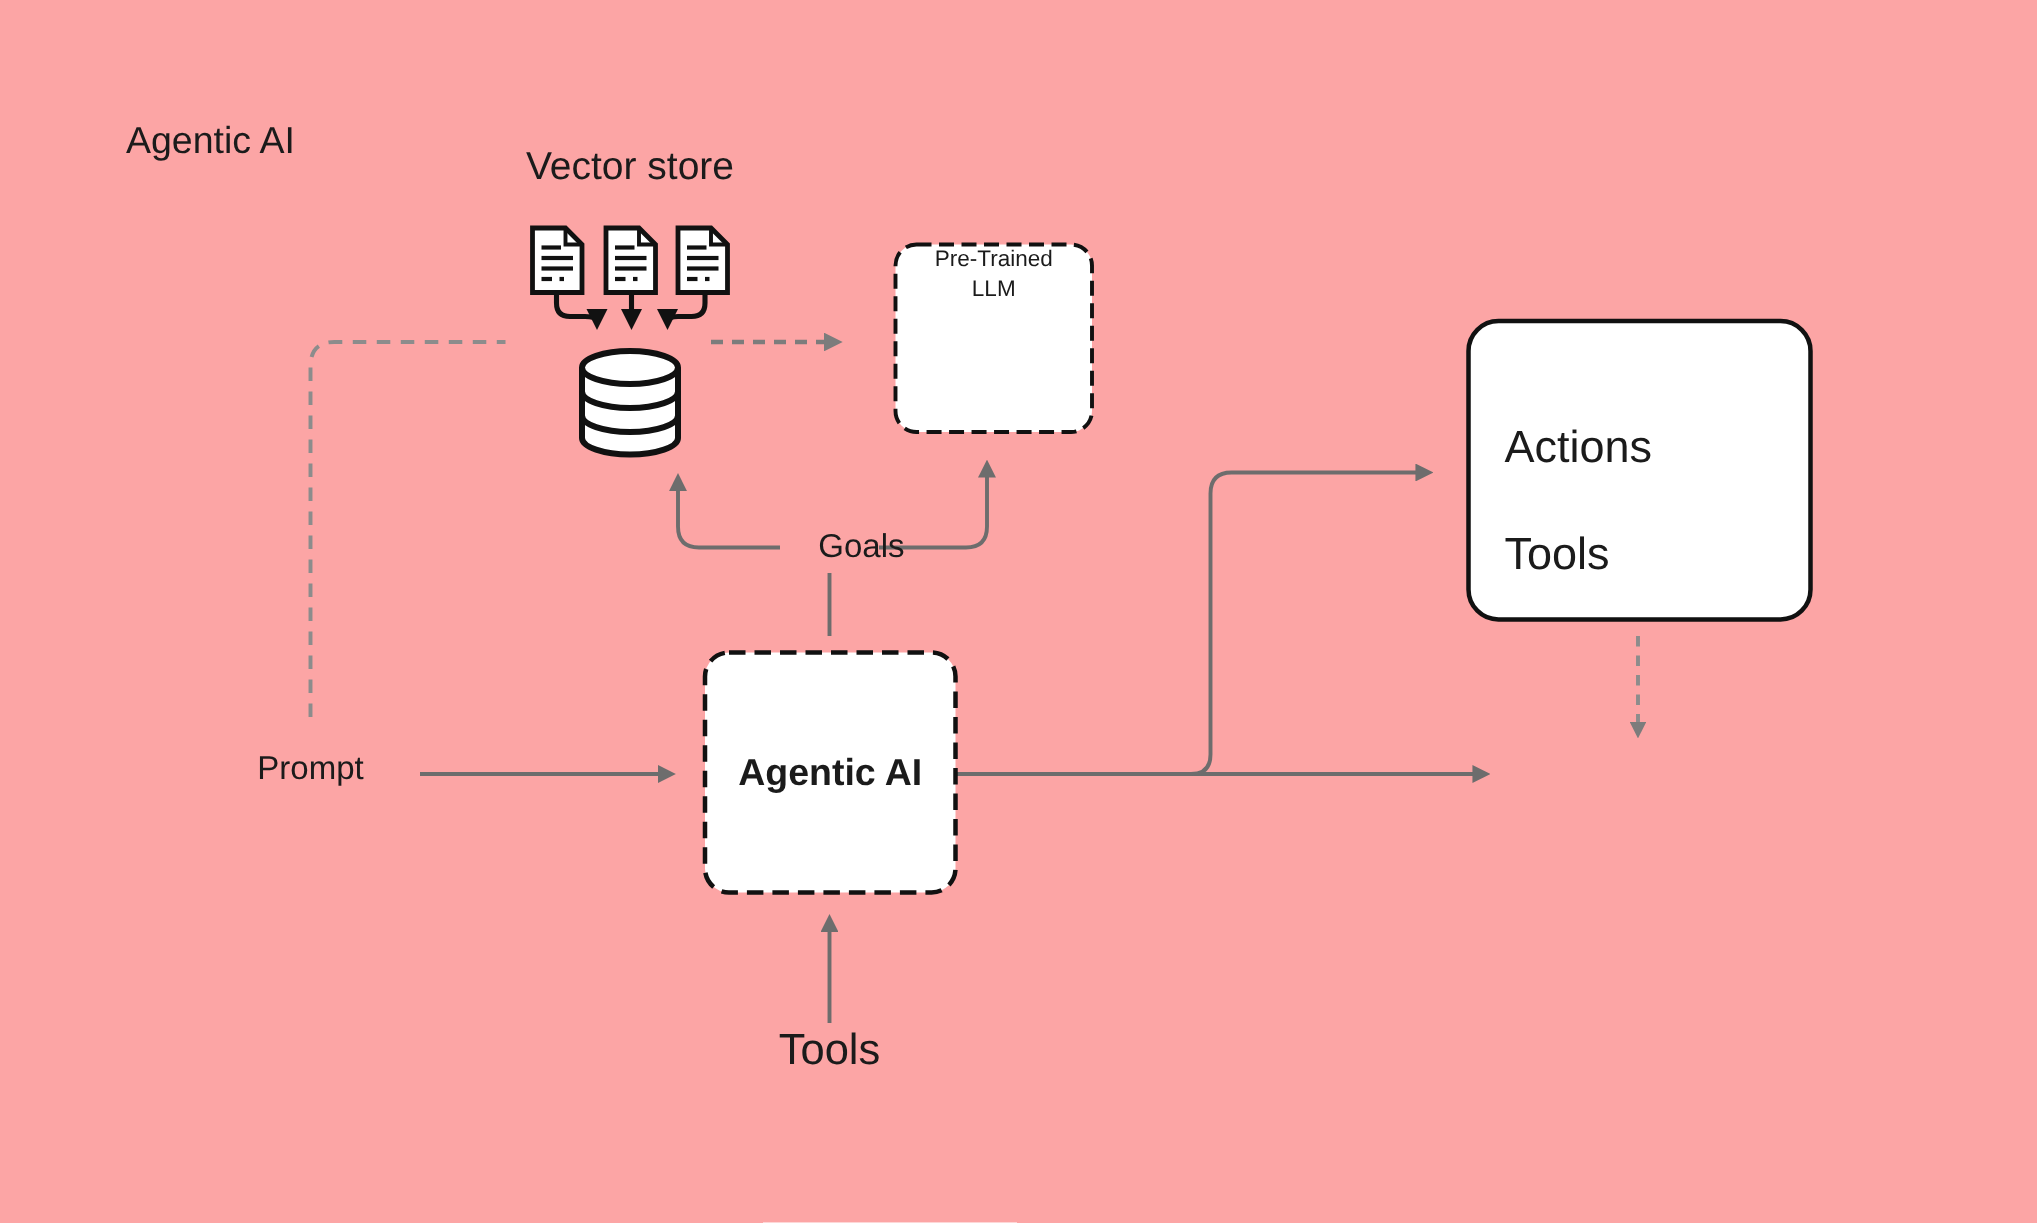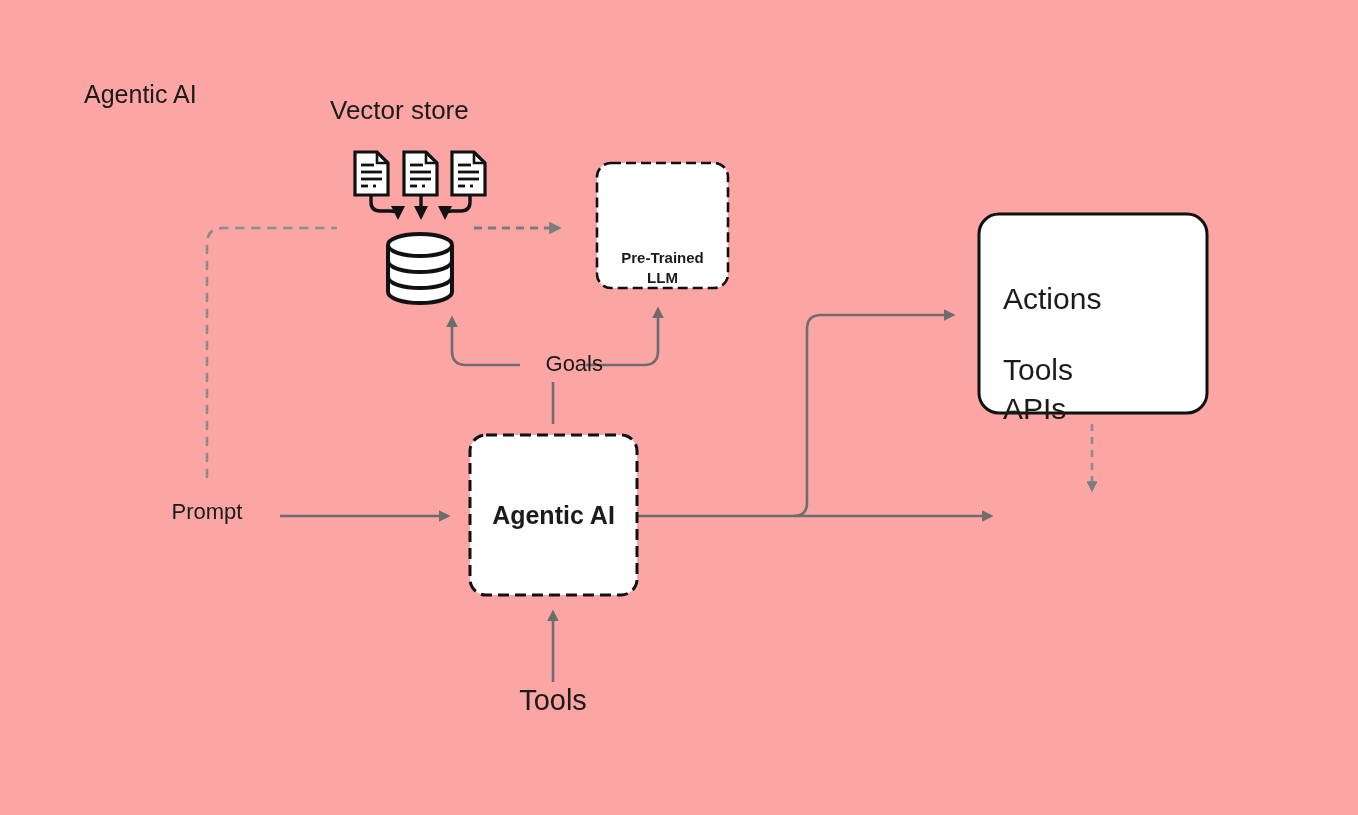--- a/index.html
+++ b/index.html
@@ -3,29 +3,29 @@
 <meta charset="utf-8">
 <style>
   html,body{margin:0;padding:0;background:#ffffff;}
   .canvas{
     position:relative;width:1358px;height:815px;background:#fca5a5;overflow:hidden;
     font-family:"Liberation Sans", sans-serif;color:#1b1b1b;
   }
   .layer{position:absolute;left:0;top:0;}
   .lbl{position:absolute;color:#1b1b1b;white-space:nowrap;}
   .title{left:84px;top:80px;font-size:25px;}
-  .vector-store{left:330px;top:95px;width:180px;text-align:left;font-size:26px;}
+  .vector-store{left:330px;top:95px;width:180px;text-align:center;font-size:26px;}
   .prompt{left:117px;top:499px;width:180px;text-align:center;font-size:22px;}
   .response{left:1002px;top:499px;width:180px;text-align:center;font-size:29px;}
   .memory{left:463px;top:684px;width:180px;text-align:center;font-size:29px;}
   .goals{left:503px;top:351px;width:100px;text-align:right;font-size:22px;}
   .llm-text{
     position:absolute;left:597px;top:163px;width:131px;height:125px;
-    display:flex;align-items:flex-end;justify-content:center;text-align:center;
-    font-size:15px;font-weight:bold;line-height:1.35;
+    display:flex;align-items:flex-start;justify-content:center;text-align:center;
+    font-size:15px;font-weight:normal;line-height:1.35;
   }
   .llm-text span{display:block;width:86px;}
   .agent-text{
     position:absolute;left:470px;top:435px;width:167px;height:160px;
     display:flex;align-items:center;justify-content:center;
     font-size:25px;font-weight:bold;
   }
   .actions-text{
     position:absolute;left:979px;top:214px;width:228px;height:199px;
     box-sizing:border-box;padding:26px 0 0 24px;font-size:30px;line-height:1.28;margin-top:40px;
@@ -119,21 +119,20 @@
   <div class="lbl title">Agentic AI</div>
   <div class="lbl vector-store">Vector store</div>
 
   <div class="llm-text">
     <span>Pre-Trained LLM</span>
   </div>
 
   <div class="actions-text">
     <div class="row1">Actions</div>
     <div>Tools</div>
-    <div>APIs</div>
   </div>
 
   <div class="agent-text">Agentic AI</div>
 
   <div class="lbl prompt">Prompt</div>
   <div class="lbl goals">Goals</div>
   <div class="lbl memory">Tools</div>
 
 </div>
 

